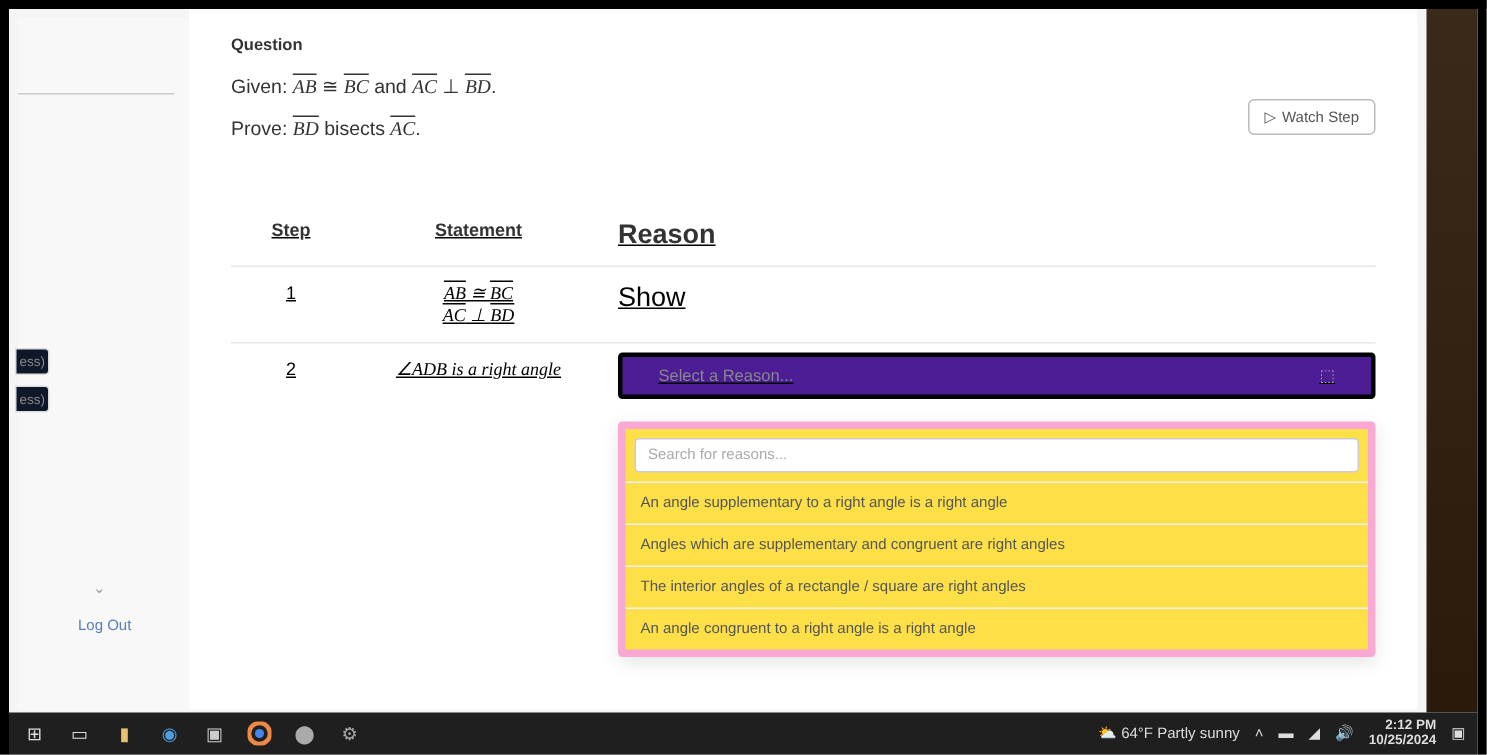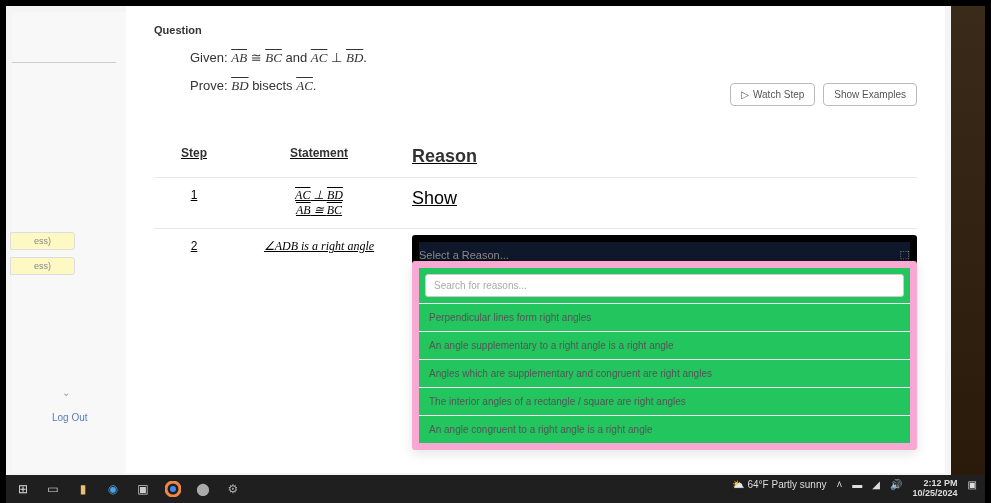--- a/index.html
+++ b/index.html
@@ -46,36 +46,35 @@
     .sidebar-divider {
       height: 1px;
       background: #ccc;
       margin: 50px 10px 0 0;
     }
     .sidebar-tab {
       position: absolute;
       left: -2px;
       font-size: 9px;
       color: #888;
-      padding: 3px 23px;
+      padding: 3px 2px;
       border: 1px solid #ddd;
       border-radius: 0 3px 3px 0;
-      background: #fef9c3;
+      background: #0f172a;
     }
     .question-header {
       font-weight: bold;
       font-size: 11px;
       color: #333;
       margin-bottom: 14px;
     }
     .question-row {
       display: flex;
       justify-content: space-between;
-      align-items: flex-end;
-      margin-left: 36px;
+      align-items: center;
     }
     .math-line {
       font-size: 13px;
       color: #333;
       margin-bottom: 12px;
     }
     .overline {
       text-decoration: overline;
       font-style: italic;
       font-family: 'Times New Roman', serif;
@@ -103,37 +102,37 @@
       border-bottom: 1px solid #e8e8e8;
     }
     .proof-header { font-weight: bold; font-size: 12px; color: #333; }
     .col-step { width: 80px; padding: 10px 8px; text-align: center; font-size: 12px; }
     .col-statement { width: 170px; padding: 10px 8px; text-align: center; font-size: 12px; }
     .col-reason { flex: 1; padding: 10px 8px; font-size: 18px; }
     .math-expr { font-family: 'Times New Roman', serif; font-style: italic; font-size: 12px; }
     .dropdown-container { position: relative; flex: 1; padding: 6px 0 6px 8px; }
     .select-trigger {
       width: 100%;
-      border: 7px solid #000000;
+      border: 3px solid #000000;
       border-radius: 3px;
-      padding: 6px 0;
+      padding: 6px 24px;
       font-size: 11px;
       color: #888;
-      background: #0f172a;
+      background: #4c1d95;
       display: flex;
       justify-content: space-between;
       align-items: center;
     }
     .dropdown-panel {
       position: absolute;
-      top: 32px;
+      top: 52px;
       left: 8px;
       right: 0;
-      background: #22c55e;
-      border: 7px solid #f9a8d4;
+      background: #fde047;
+      border: 5px solid #f9a8d4;
       border-radius: 3px;
       box-shadow: 0 4px 12px rgba(0,0,0,0.1);
       z-index: 10;
     }
     .search-box {
       margin: 6px;
       padding: 5px 8px;
       border: 1px solid #ccc;
       border-radius: 3px;
       font-size: 10px;
@@ -178,21 +177,21 @@
       display: flex;
       align-items: center;
       padding: 0 8px;
       gap: 12px;
       color: #ddd;
       font-size: 10px;
     }
     .taskbar-right {
       margin-left: auto;
       display: flex;
-      align-items: flex-start;
+      align-items: center;
       gap: 10px;
     }
     .tb-icon { width: 18px; height: 18px; display: flex; align-items: center; justify-content: center; font-size: 12px; }
     .time-block { text-align: right; line-height: 1.1; font-size: 9px; font-weight: bold; }
     .desk { position: absolute; right: 0; top: 0; width: 34px; bottom: 28px; background: linear-gradient(to bottom, #3a2a1a, #2a1a0a); }
   </style>
 </head>
 <body>
 
 <div class="monitor-frame">
@@ -216,51 +215,49 @@
         </div>
         <div class="math-line">
           <span>Prove: </span><span class="overline">BD</span><span> bisects </span><span class="overline">AC</span><span>.</span>
         </div>
       </div>
       <div class="btn-group">
         <button class="btn">
           <span>▷</span>
           <span>Watch Step</span>
         </button>
-        <button class="btn">Show Examples</button>
       </div>
     </div>
 
     <div class="proof-table">
       <div class="proof-header">
         <div class="col-step">Step</div>
         <div class="col-statement">Statement</div>
         <div class="col-reason">Reason</div>
       </div>
 
       <div class="proof-row">
         <div class="col-step">1</div>
         <div class="col-statement">
+          <div class="math-expr"><span class="overline">AB</span> ≅ <span class="overline">BC</span></div>
           <div class="math-expr"><span class="overline">AC</span> ⊥ <span class="overline">BD</span></div>
-          <div class="math-expr"><span class="overline">AB</span> ≅ <span class="overline">BC</span></div>
         </div>
         <div class="col-reason">Show</div>
       </div>
 
       <div class="proof-row" style="border-bottom:none">
         <div class="col-step">2</div>
         <div class="col-statement math-expr">∠ADB is a right angle</div>
         <div class="dropdown-container">
           <div class="select-trigger">
             <span>Select a Reason...</span>
             <span style="font-size:11px;color:#aaa">⬚</span>
           </div>
           <div class="dropdown-panel">
             <div class="search-box">Search for reasons...</div>
-            <div class="option">Perpendicular lines form right angles</div>
             <div class="option">An angle supplementary to a right angle is a right angle</div>
             <div class="option">Angles which are supplementary and congruent are right angles</div>
             <div class="option">The interior angles of a rectangle / square are right angles</div>
             <div class="option">An angle congruent to a right angle is a right angle</div>
           </div>
         </div>
       </div>
     </div>
 
     <svg class="figure" width="220" height="80">

